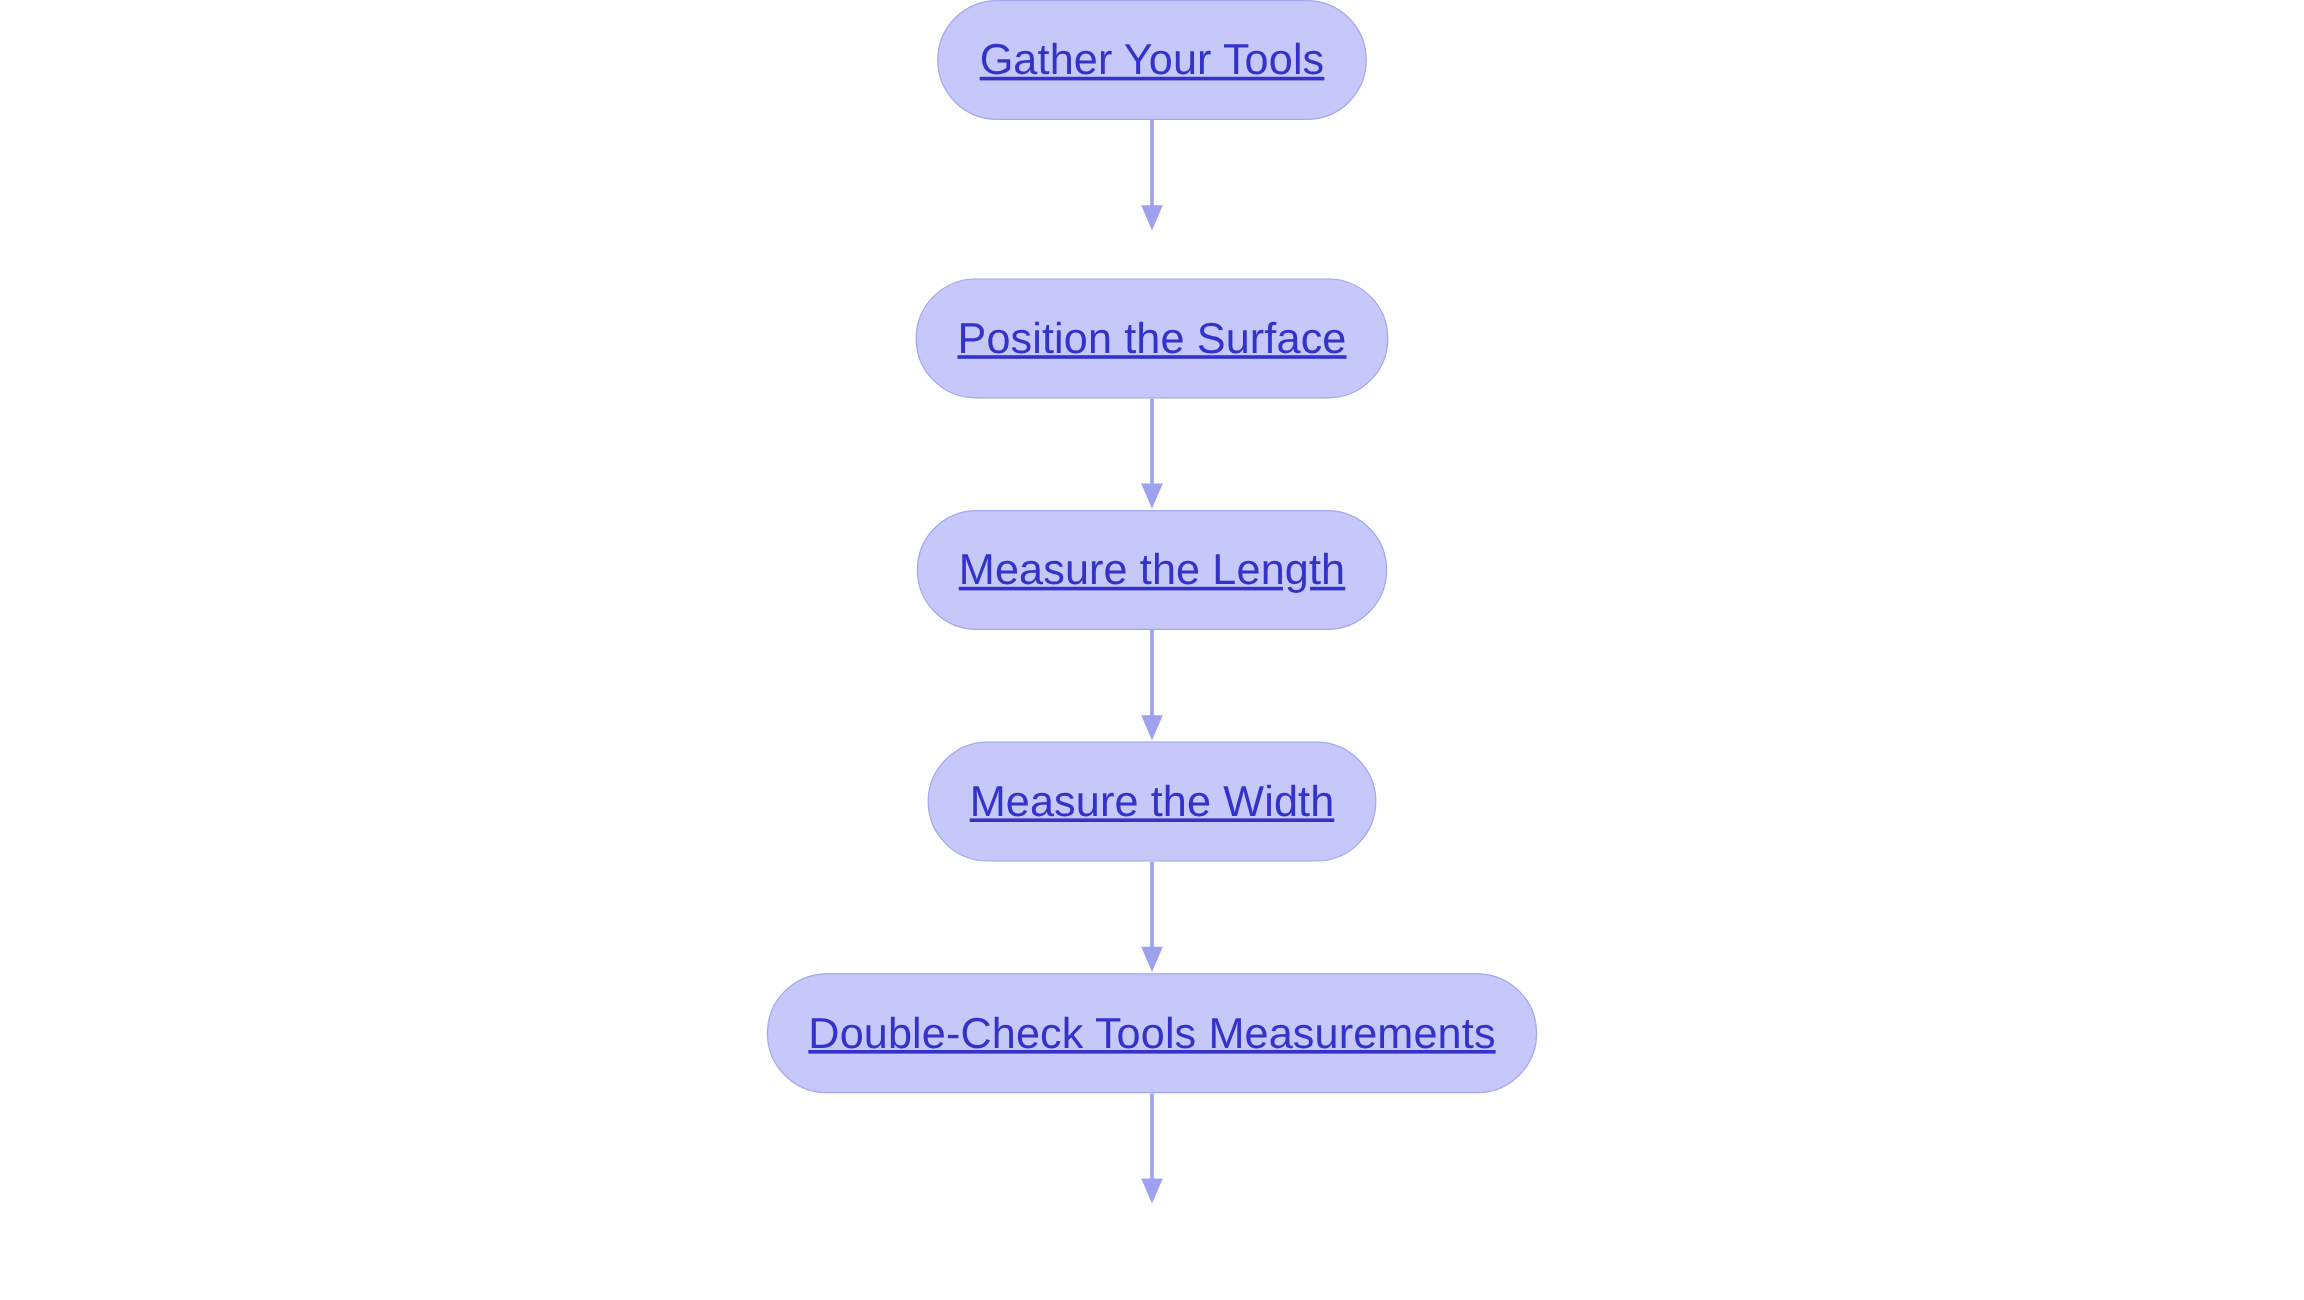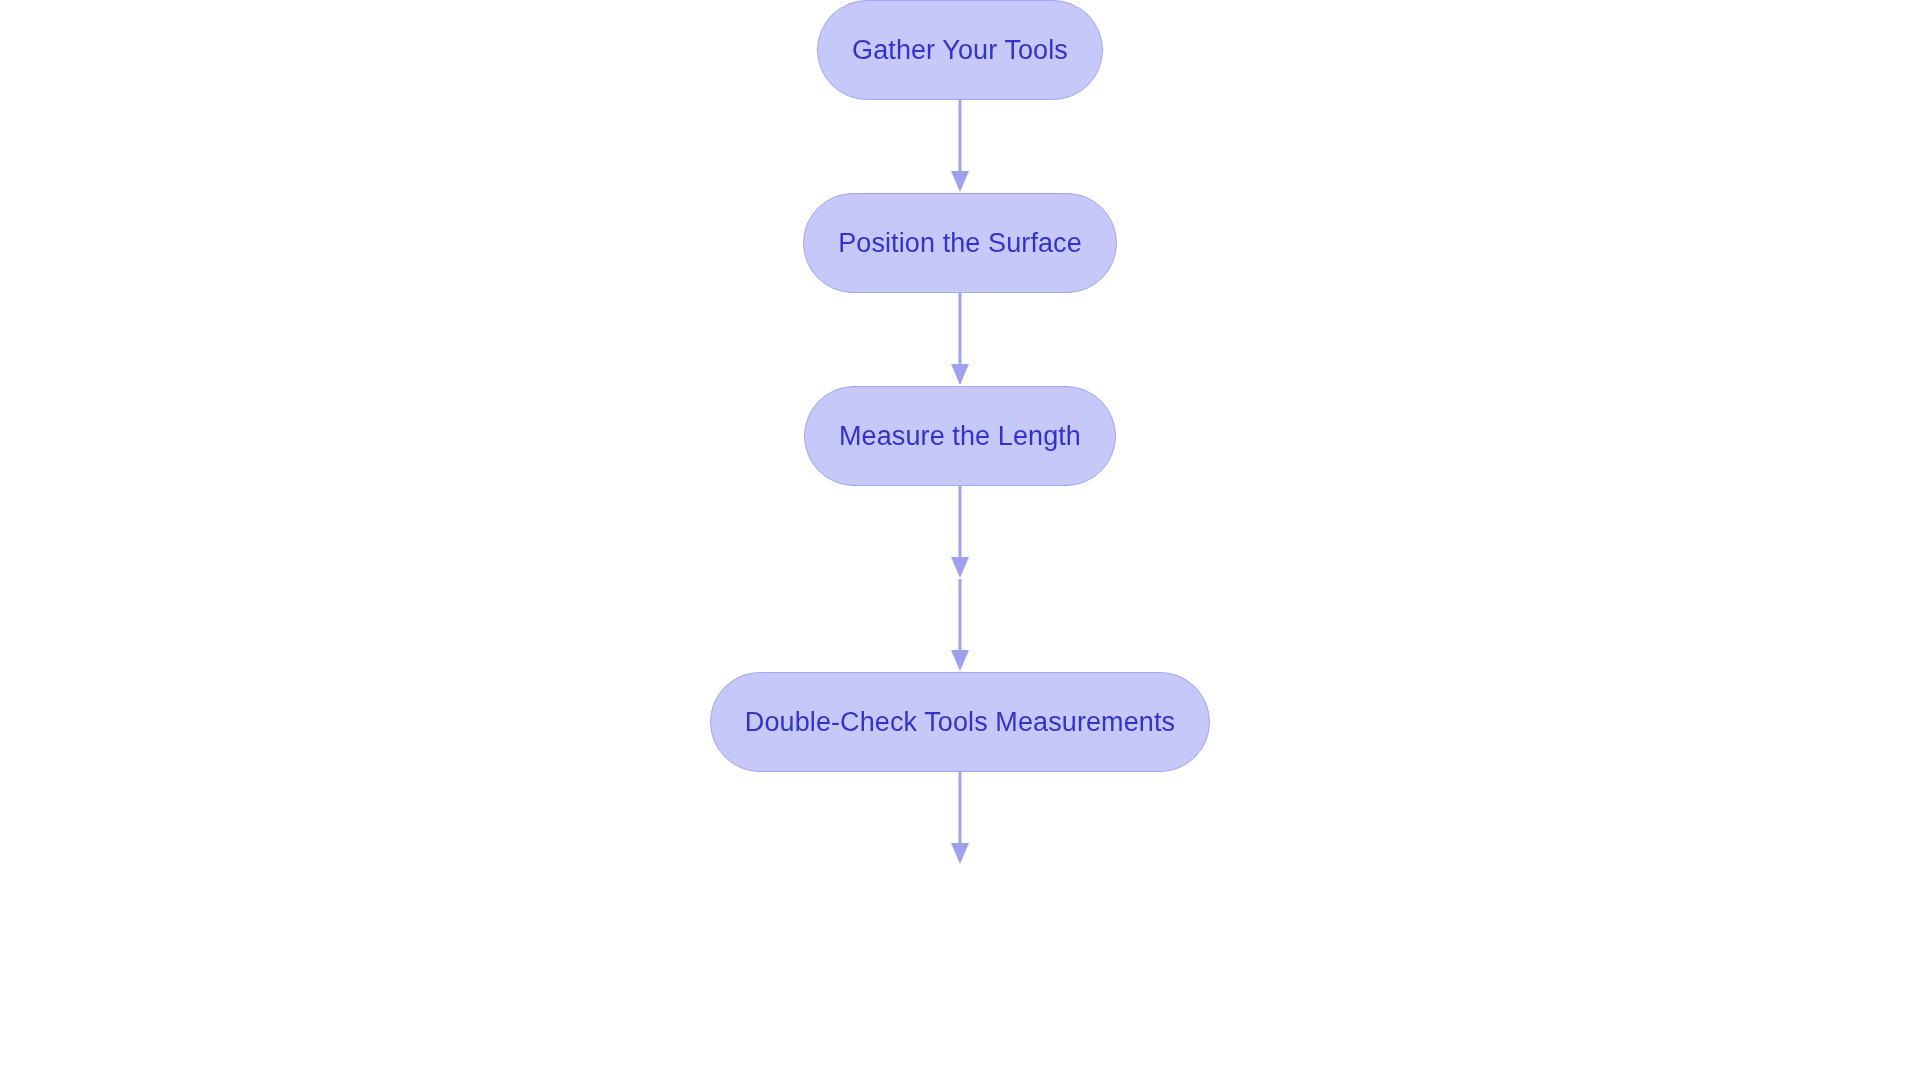--- a/index.html
+++ b/index.html
@@ -39,29 +39,30 @@
     border-radius: 50px;
     display: flex;
     align-items: center;
     justify-content: center;
     padding: 0 34px;
     white-space: nowrap;
   }
 
   .node-label {
     color: #3333cc;
-    font-size: 27px;
+    font-size: 36px;
     font-weight: 400;
     letter-spacing: 0.1px;
     line-height: 1;
+    text-decoration: underline;
   }
 
   
   .w-0 { min-width: 275px; }
-  .w-1 { min-width: 305px; }
+  .w-1 { min-width: 305px; margin-top: 39px; }
   .w-2 { min-width: 305px; }
   .w-3 { min-width: 295px; }
   .w-4 { min-width: 470px; }
   .w-5 { min-width: 640px; }
 
   .connector {
     width: 24px;
     height: 93px;
     display: block;
   }
@@ -103,20 +104,23 @@
     <div class="node w-2">
       <span class="node-label">Measure the Length</span>
     </div>
     <svg class="connector" viewBox="0 0 24 93">
       <line x1="12" y1="0" x2="12" y2="76"></line>
       <polygon points="12,92 3,71 21,71"></polygon>
     </svg>
   </div>
 
   <div class="flow-step">
+    <div class="node w-3">
+      <span class="node-label">Measure the Width</span>
+    </div>
     <svg class="connector" viewBox="0 0 24 93">
       <line x1="12" y1="0" x2="12" y2="76"></line>
       <polygon points="12,92 3,71 21,71"></polygon>
     </svg>
   </div>
 
   <div class="flow-step">
     <div class="node w-4">
       <span class="node-label">Double-Check Tools Measurements</span>
     </div>

